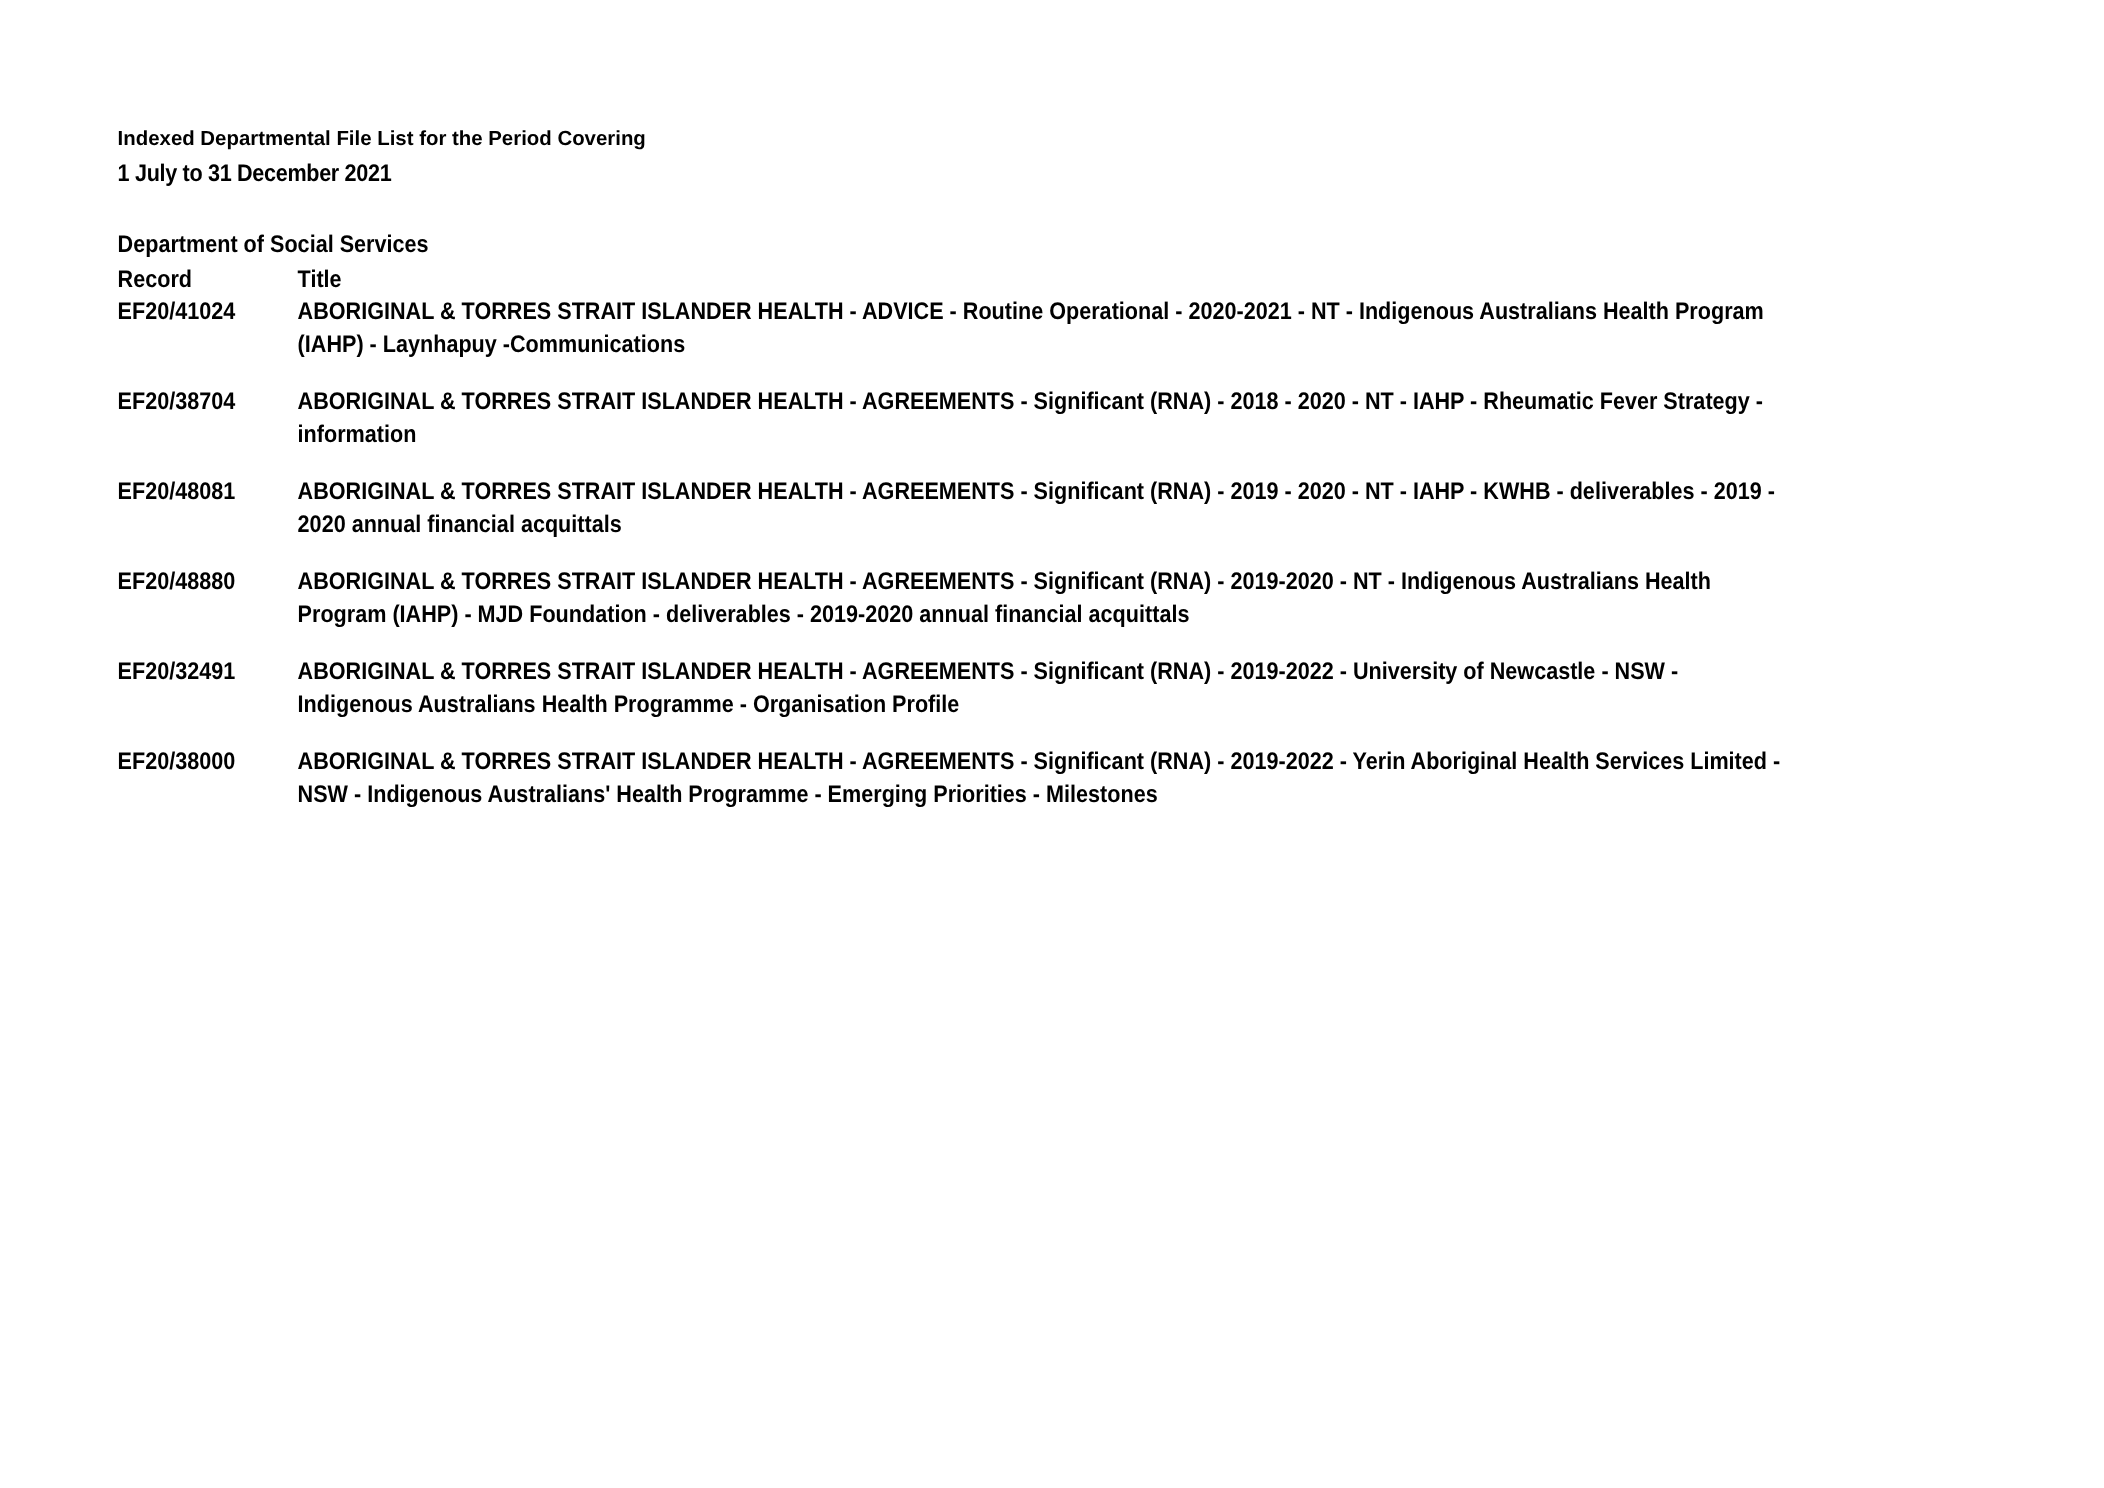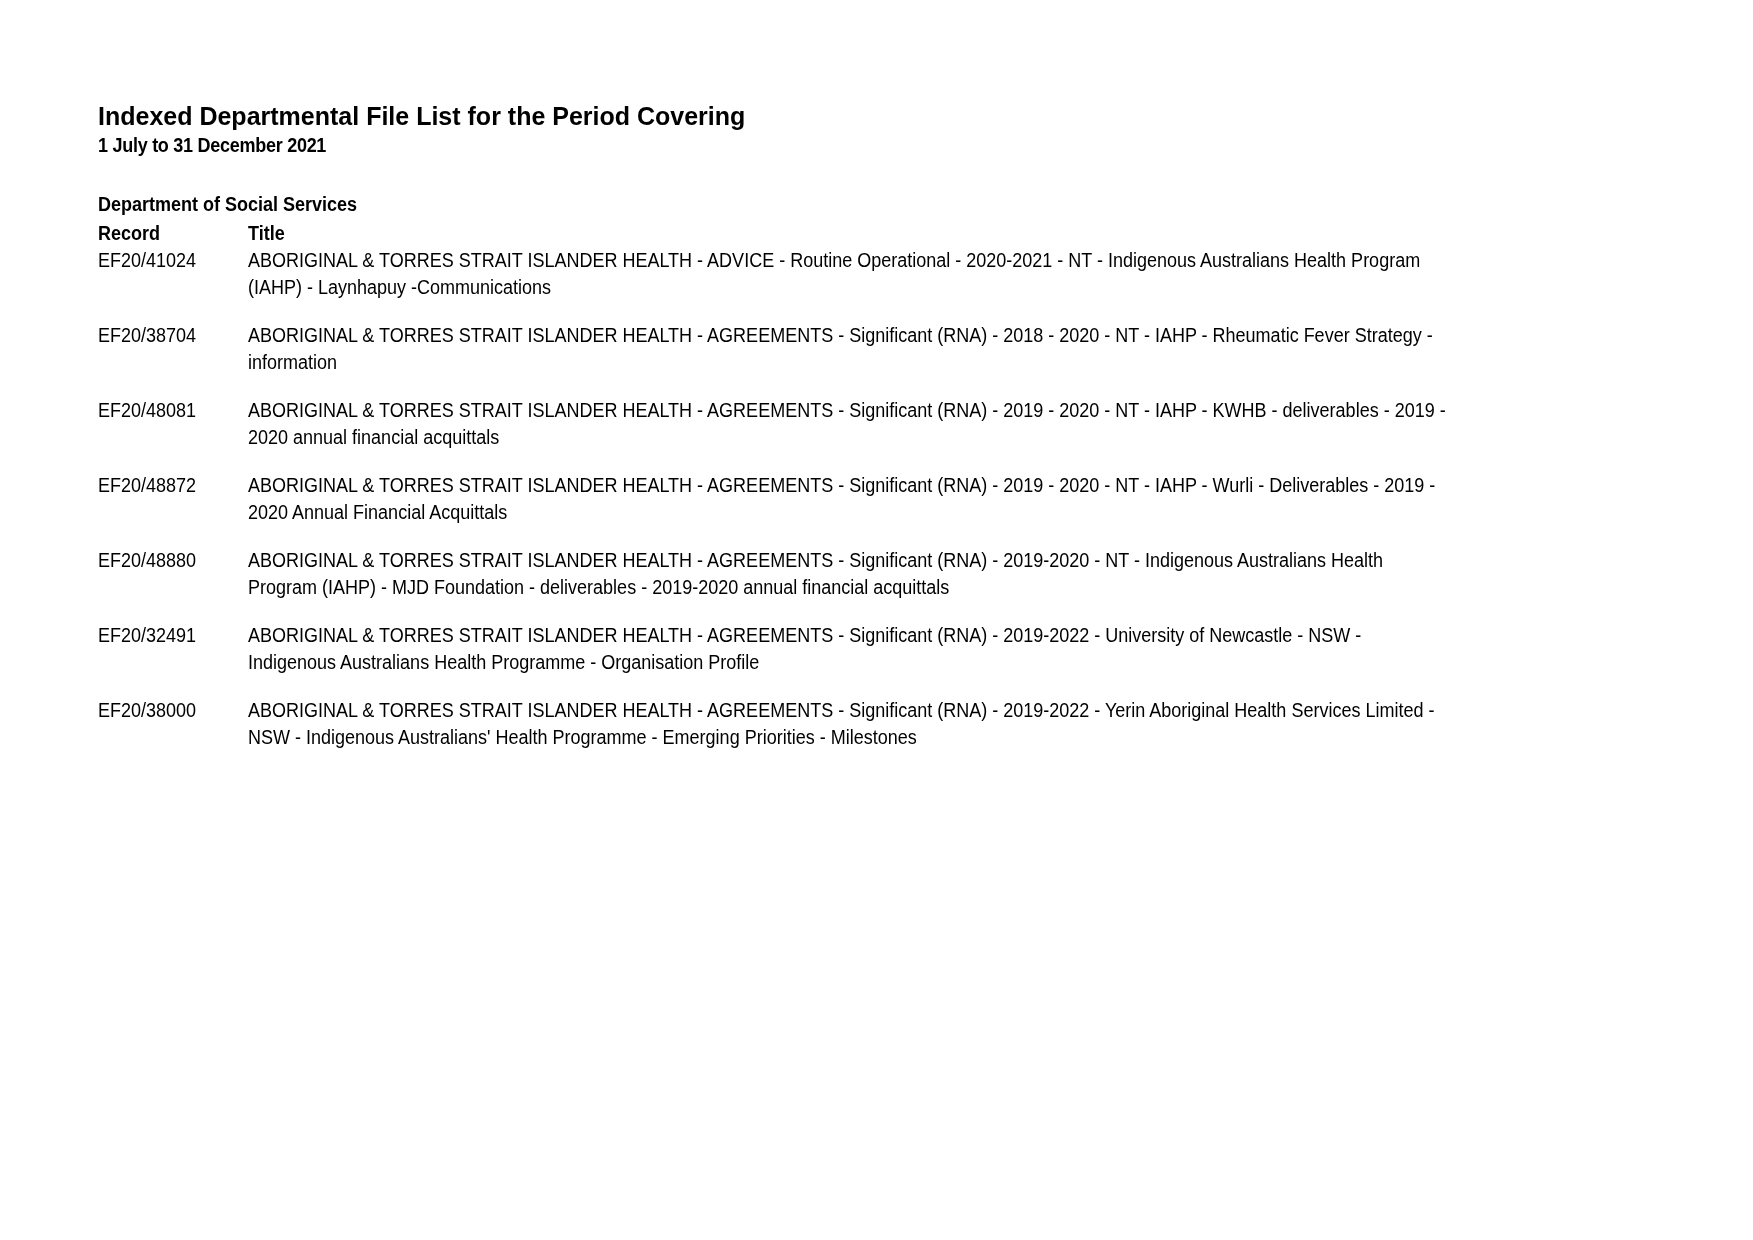--- a/index.html
+++ b/index.html
@@ -20,21 +20,21 @@
       left: 98px;
       top: 0;
       width: 1600px;
     }
     .doc-title {
       position: absolute;
       top: 102px;
       left: 0;
       font-family: "Liberation Sans", sans-serif;
       font-weight: bold;
-      font-size: 25px;
+      font-size: 17px;
       line-height: 28px;
       white-space: nowrap;
     }
     .doc-subtitle {
       position: absolute;
       top: 132px;
       left: 0;
       font-family: "Liberation Sans", sans-serif;
       font-weight: bold;
       font-size: 20px;
@@ -74,20 +74,21 @@
       transform-origin: left center;
     }
     .hdr-record { left: 0; }
     .hdr-title { left: 150px; }
 
     .records {
       position: absolute;
       top: 247px;
       left: 0;
       width: 1600px;
+      font-weight: bold;
     }
     .record-row {
       position: relative;
       height: 75px;
     }
     .cell-record {
       position: absolute;
       left: 0;
       top: 0;
       font-size: 20px;
@@ -140,27 +141,20 @@
       </div>
     </div>
     <div class="record-row">
       <span class="cell-record">EF20/48081</span>
       <div class="cell-title">
         <span class="line">ABORIGINAL &amp; TORRES STRAIT ISLANDER HEALTH - AGREEMENTS - Significant (RNA) - 2019 - 2020 - NT - IAHP - KWHB - deliverables - 2019 -</span>
         <span class="line">2020 annual financial acquittals</span>
       </div>
     </div>
     <div class="record-row">
-      <span class="cell-record">EF20/48872</span>
-      <div class="cell-title">
-        <span class="line">ABORIGINAL &amp; TORRES STRAIT ISLANDER HEALTH - AGREEMENTS - Significant (RNA) - 2019 - 2020 - NT - IAHP - Wurli - Deliverables - 2019 -</span>
-        <span class="line">2020 Annual Financial Acquittals</span>
-      </div>
-    </div>
-    <div class="record-row">
       <span class="cell-record">EF20/48880</span>
       <div class="cell-title">
         <span class="line">ABORIGINAL &amp; TORRES STRAIT ISLANDER HEALTH - AGREEMENTS - Significant (RNA) - 2019-2020 - NT - Indigenous Australians Health</span>
         <span class="line">Program (IAHP) - MJD Foundation - deliverables - 2019-2020 annual financial acquittals</span>
       </div>
     </div>
     <div class="record-row">
       <span class="cell-record">EF20/32491</span>
       <div class="cell-title">
         <span class="line">ABORIGINAL &amp; TORRES STRAIT ISLANDER HEALTH - AGREEMENTS - Significant (RNA) - 2019-2022 - University of Newcastle - NSW -</span>

